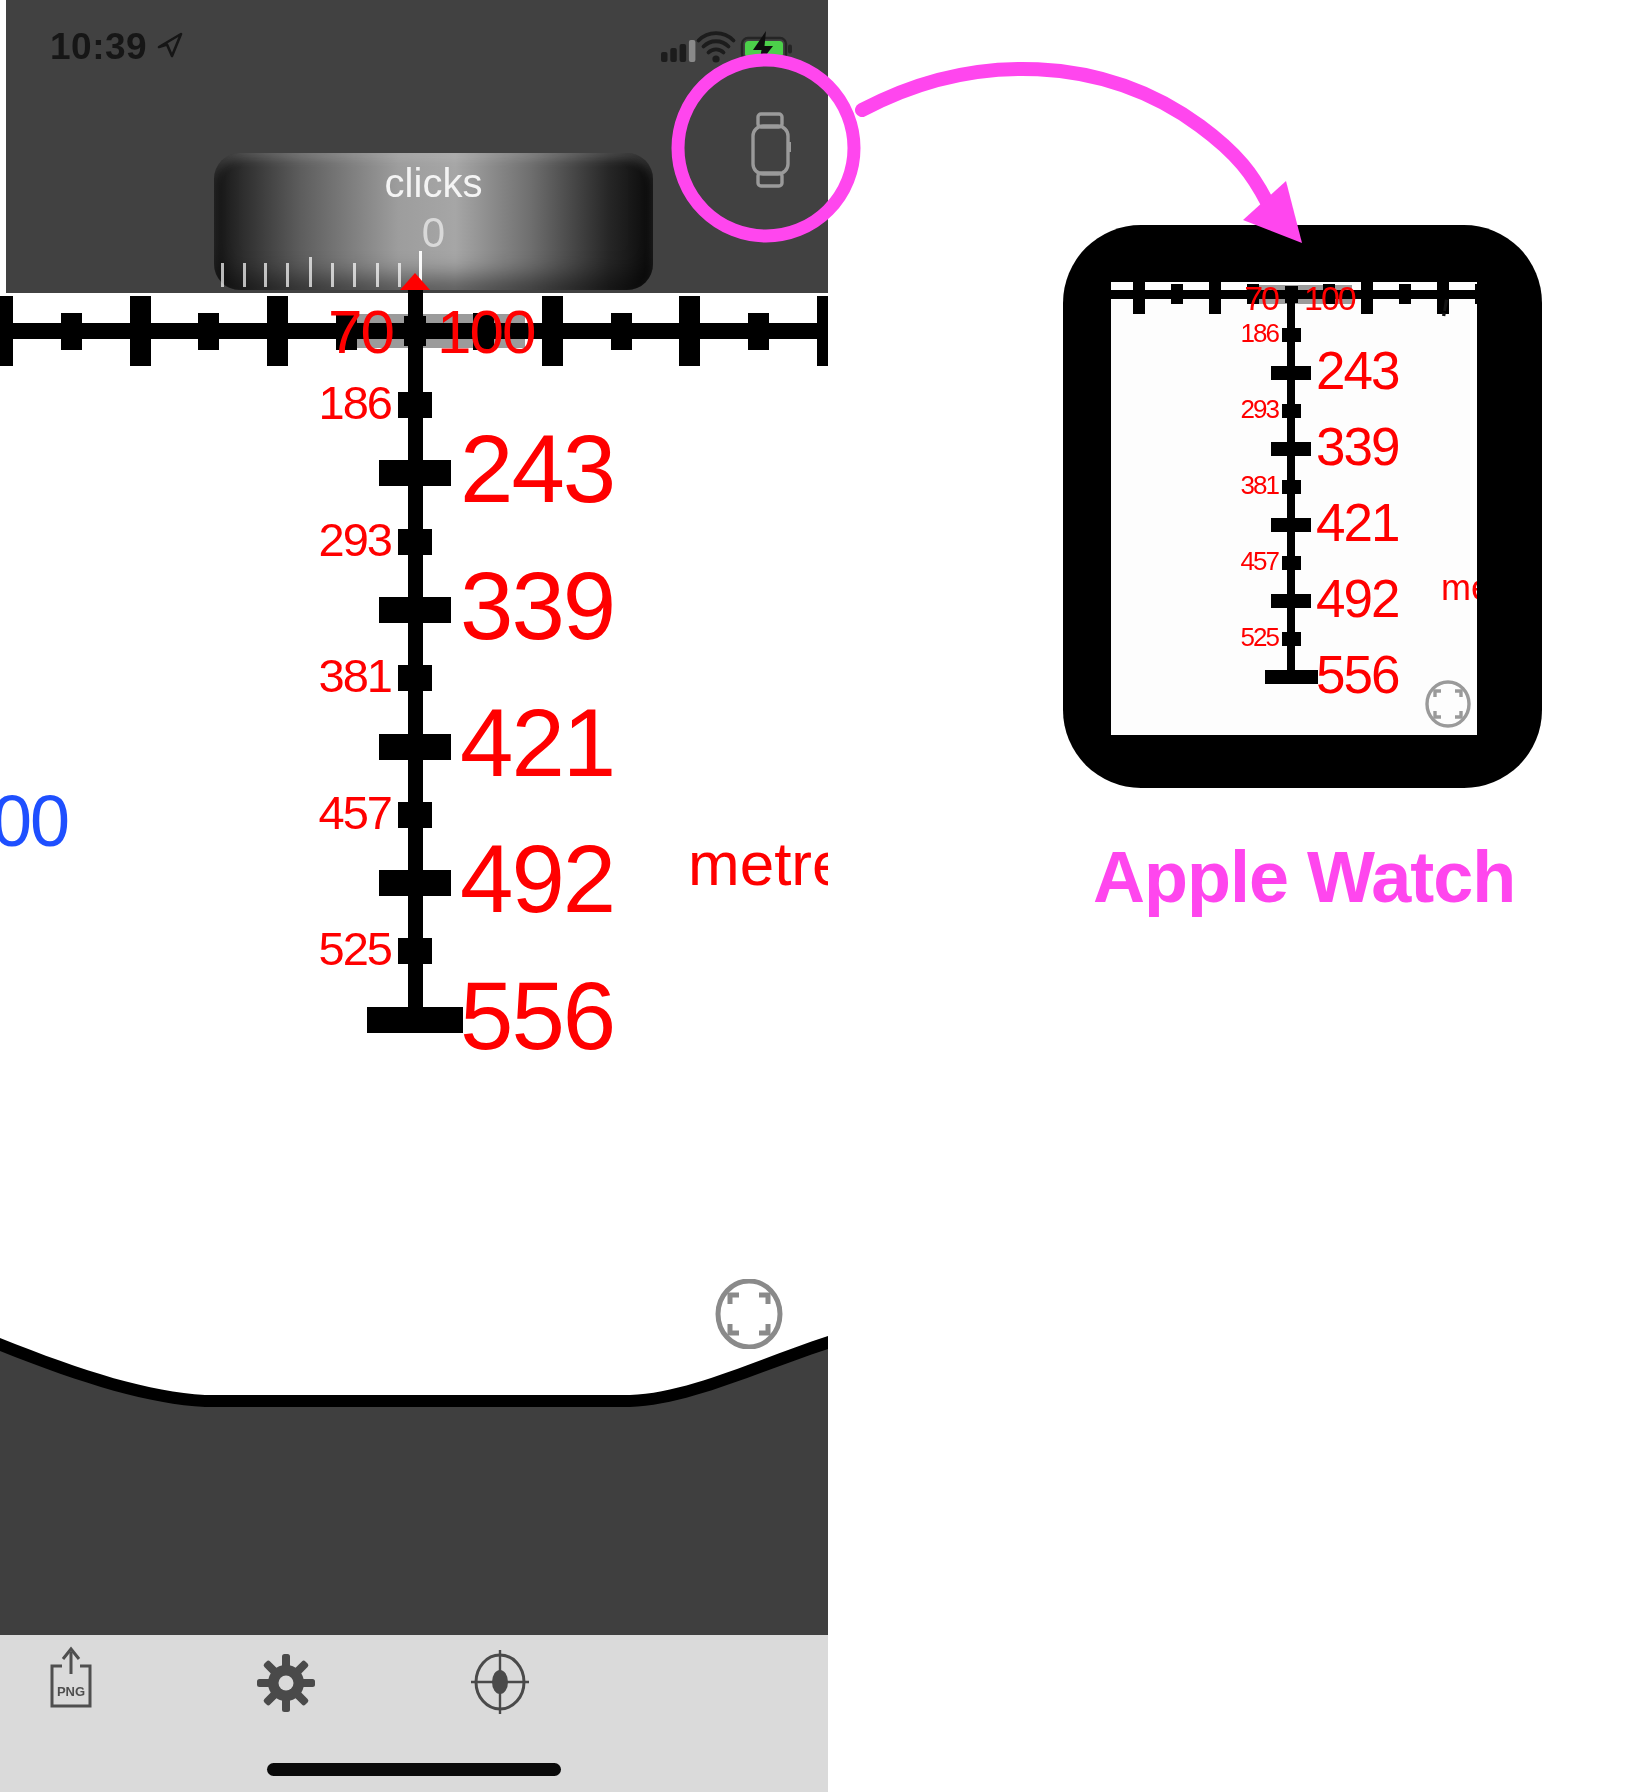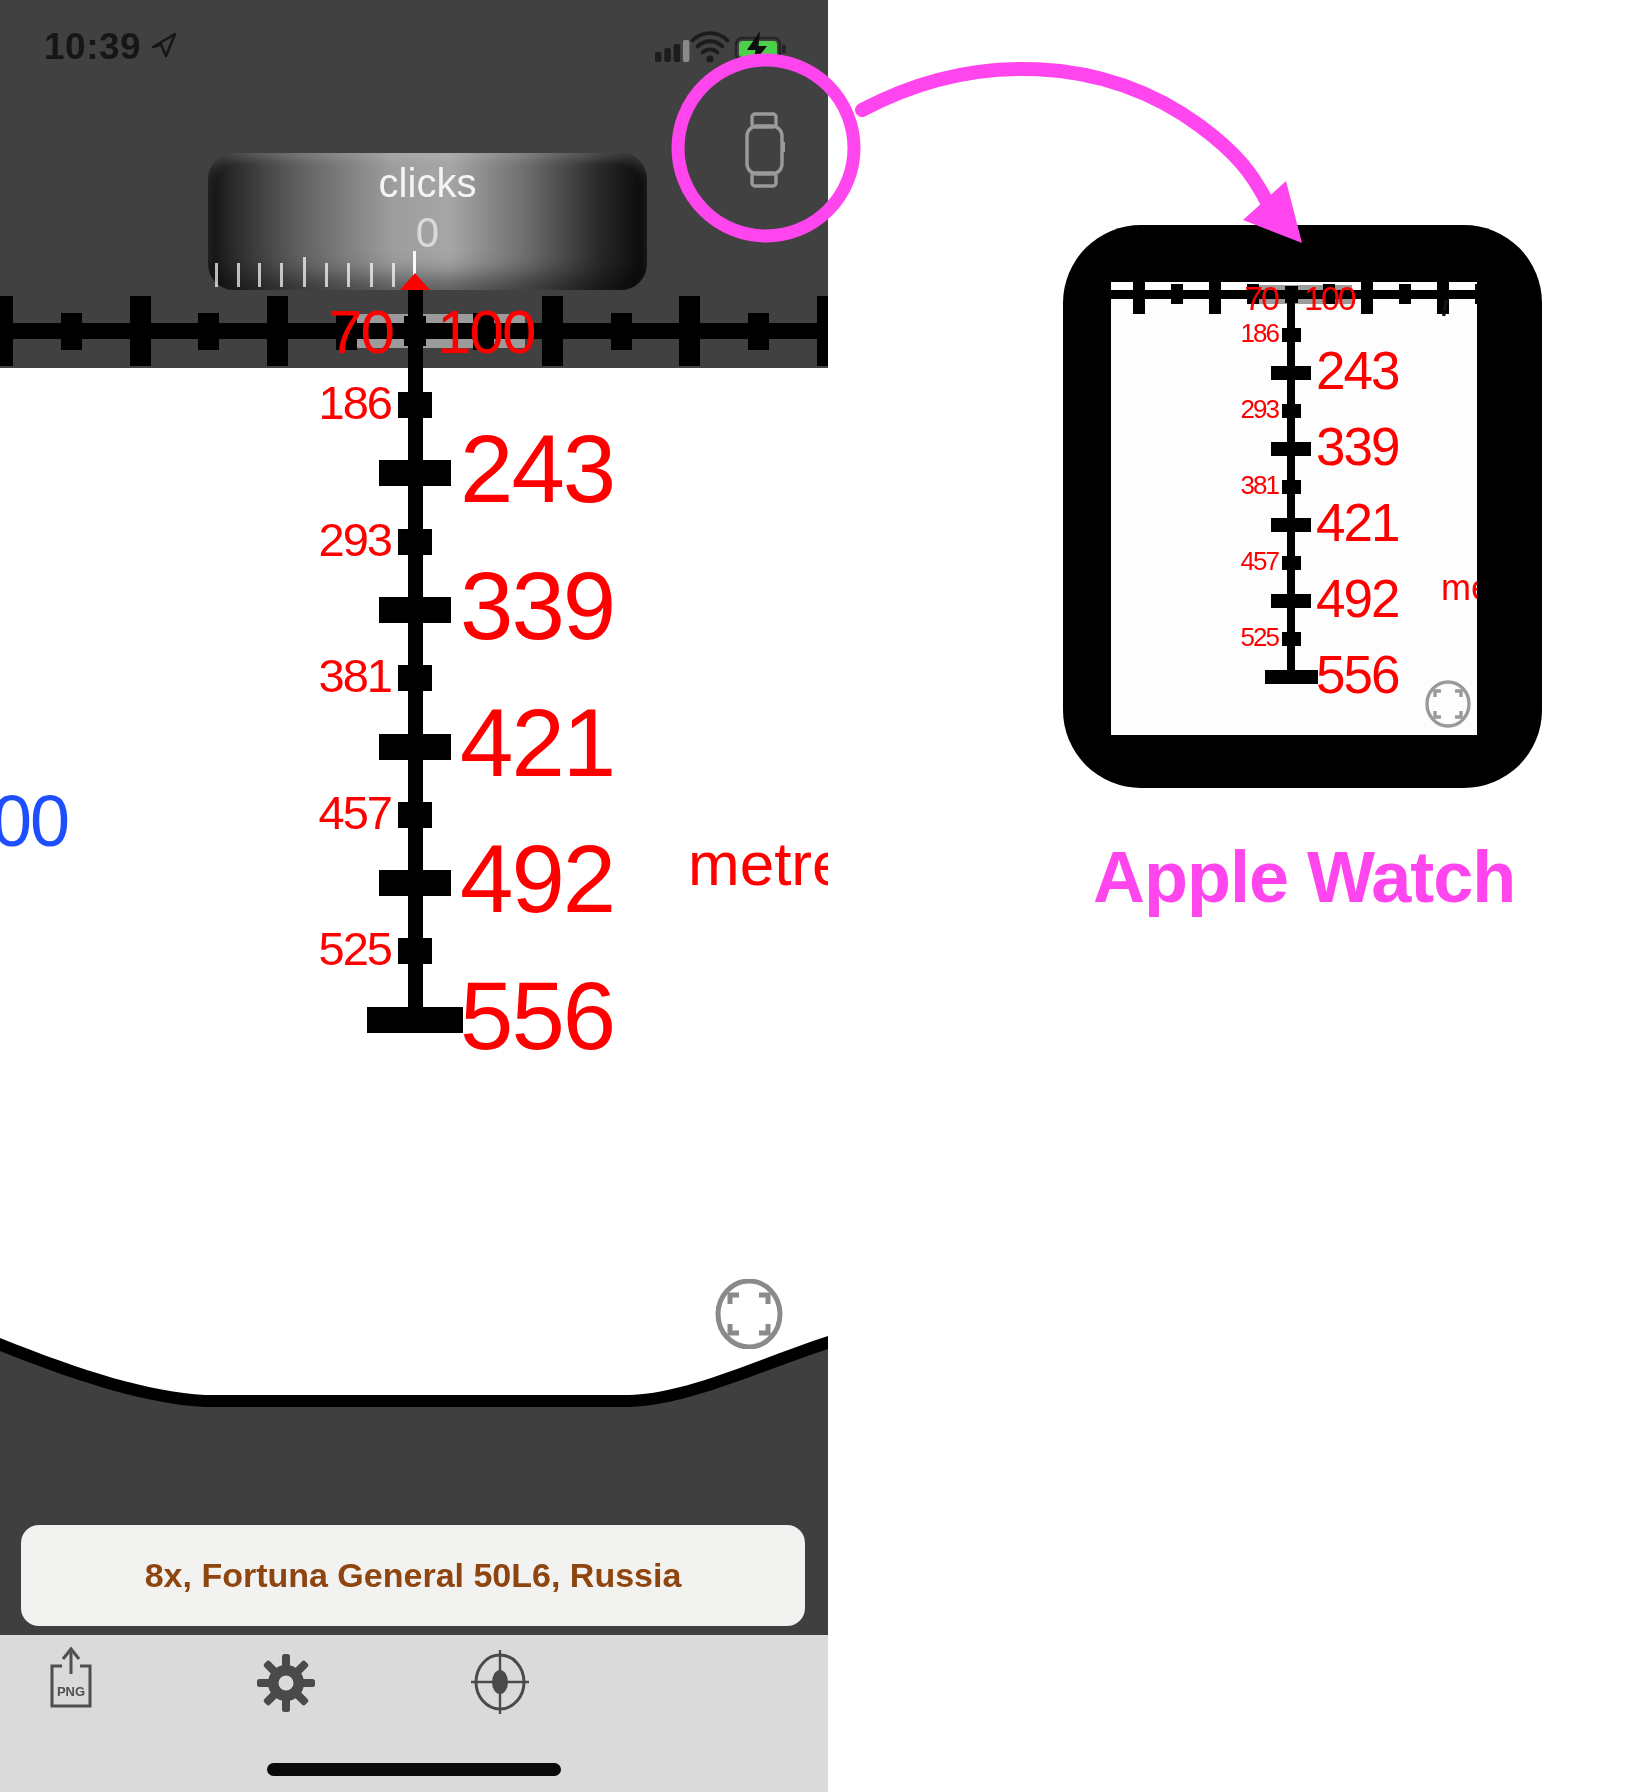--- a/index.html
+++ b/index.html
@@ -1,21 +1,21 @@
 <!DOCTYPE html>
 <html><head>
 <meta charset="utf-8">
 <style>
   html,body{margin:0;padding:0;background:#fff;}
   body{font-family:"Liberation Sans","DejaVu Sans",sans-serif;}
   #stage{position:relative;width:1628px;height:1792px;background:#ffffff;overflow:hidden;}
   .abs{position:absolute;}
   
   #phone{position:absolute;left:0;top:0;width:828px;height:1792px;background:#ffffff;overflow:hidden;}
-  #header{position:absolute;left:0;top:0;width:828px;height:368px;background:#414141;}
+  #header{position:absolute;left:6px;top:0;width:828px;height:293px;background:#414141;}
   #time{position:absolute;left:44px;top:26px;font-size:37px;font-weight:600;color:#161616;letter-spacing:.5px;}
   #dial{position:absolute;left:208px;top:153px;width:407px;height:137px;border-radius:26px;
         background:linear-gradient(to right,#161616 0%,#5e5e5e 20%,#9d9d9d 42%,#a6a6a6 55%,#6f6f6f 72%,#262626 90%,#0b0b0b 100%);
         box-shadow:inset 0 -14px 22px rgba(0,0,0,.45), inset 0 6px 10px rgba(255,255,255,.18);padding-left:32px;}
   #dial-label{position:absolute;left:0;top:8px;width:100%;text-align:center;font-size:40px;color:#f4f4f4;}
   #dial-value{position:absolute;left:0;top:56px;width:100%;text-align:center;font-size:42px;color:#d9d9d9;}
   #dial-pointer{position:absolute;left:400px;top:273px;width:0;height:0;border-left:15px solid transparent;
         border-right:15px solid transparent;border-bottom:17px solid #ff0000;z-index:3;}
   #reticle{position:absolute;left:0;top:293px;width:828px;height:745px;}
   #scope-curve{position:absolute;left:0;top:1300px;}
@@ -148,23 +148,20 @@
     <svg class="abs" style="left:714px;top:1279px" width="70" height="70" viewBox="0 0 70 70">
       <g fill="none" stroke="#8a8a8a" stroke-width="5">
         <ellipse cx="35" cy="35" rx="31" ry="33"></ellipse>
         <path d="M25,16 H16 V25"></path>
           <path d="M45,16 H54 V25"></path>
         <path d="M54,45 V54 H45"></path>
           <path d="M25,54 H16 V45"></path>
       </g>
     </svg>
 
-    <div id="scope-btn">
-      <span>8x, Fortuna General 50L6, Russia</span>
-    </div>
 
     <div id="toolbar">
       <svg class="abs" style="left:44px;top:11px" width="54" height="64" viewBox="0 0 54 64">
         <g fill="none" stroke="#4f4f4f" stroke-width="3">
           <path d="M18,20 H8 V60 H46 V20 H36"></path>
           <line x1="27" y1="6" x2="27" y2="28"></line>
           <path d="M19,13 L27,3 L35,13"></path>
         </g>
       </svg>
       <svg class="abs" style="left:255px;top:17px" width="62" height="62" viewBox="0 0 62 62">

